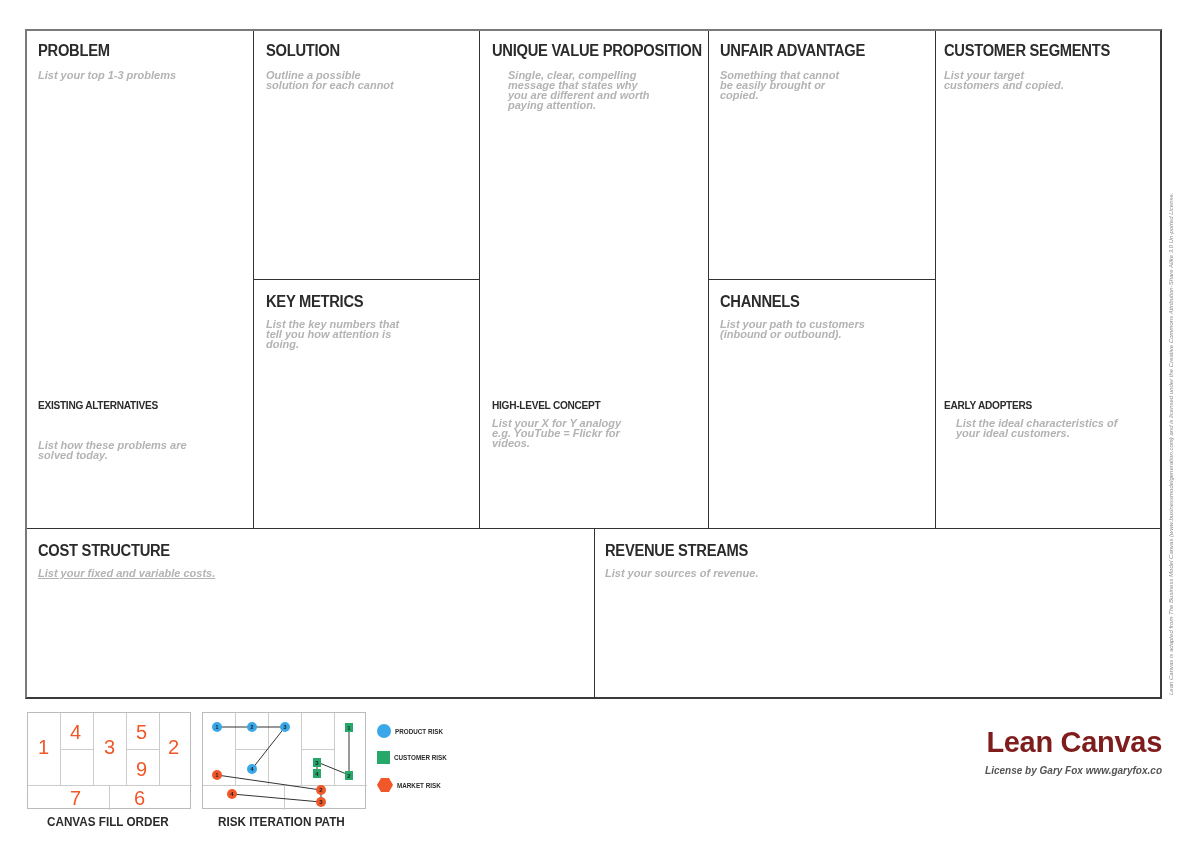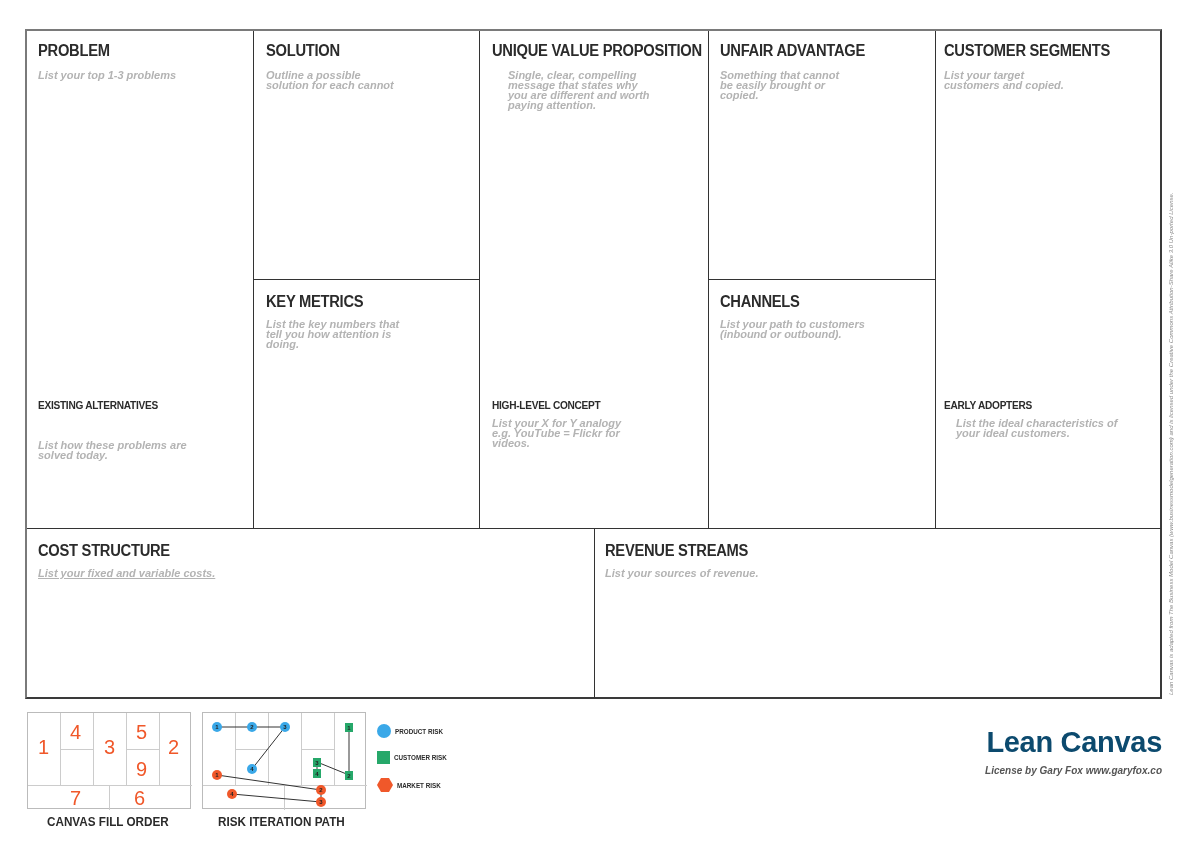--- a/index.html
+++ b/index.html
@@ -41,21 +41,21 @@
     position: absolute; font-weight: bold; font-size: 13px; color: #2b2b2b;
     transform: scaleX(0.9); transform-origin: left top; white-space: nowrap;
   }
 
   .legend-item { position: absolute; left: 377px; display: flex; align-items: center; }
   .legend-label { font-weight: bold; font-size: 7px; color: #2b2b2b; margin-left: 4px; transform: scaleX(0.9); transform-origin: left center; white-space: nowrap; }
   .shape-circle { width: 14px; height: 14px; border-radius: 50%; background: #3aa8e8; }
   .shape-square { width: 13px; height: 13px; background: #26a86a; }
   .shape-hex { width: 16px; height: 14px; background: #f0582a; clip-path: polygon(25% 0, 75% 0, 100% 50%, 75% 100%, 25% 100%, 0 50%); }
 
-  .brand-title { position: absolute; right: 38px; top: 726px; font-size: 29px; font-weight: bold; color: #0c4a6e; letter-spacing: -0.3px; }
+  .brand-title { position: absolute; right: 38px; top: 726px; font-size: 29px; font-weight: bold; color: #7f1d1d; letter-spacing: -0.3px; }
   .brand-sub { position: absolute; right: 38px; top: 765px; font-size: 10px; font-weight: bold; font-style: italic; color: #555; }
 </style>
 </head>
 <body>
 
 <div class="canvas-frame"></div>
 
 <div class="vline" style="left:253px; top:31px; height:497px;"></div>
 <div class="vline" style="left:479px; top:31px; height:497px;"></div>
 <div class="vline" style="left:708px; top:31px; height:497px;"></div>

